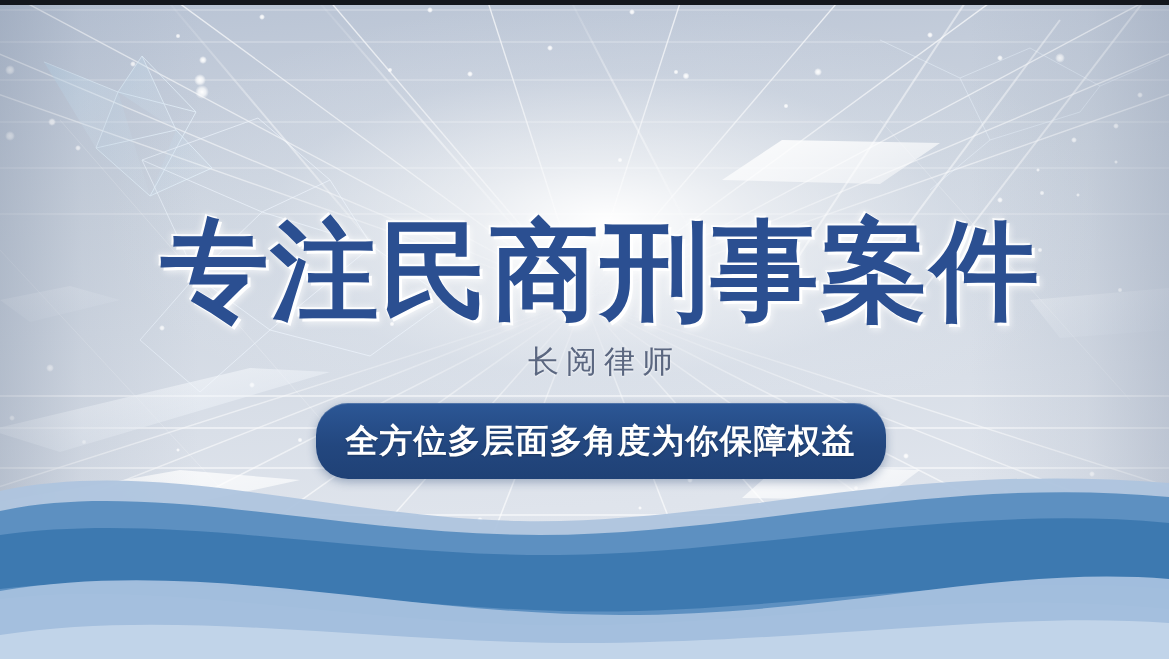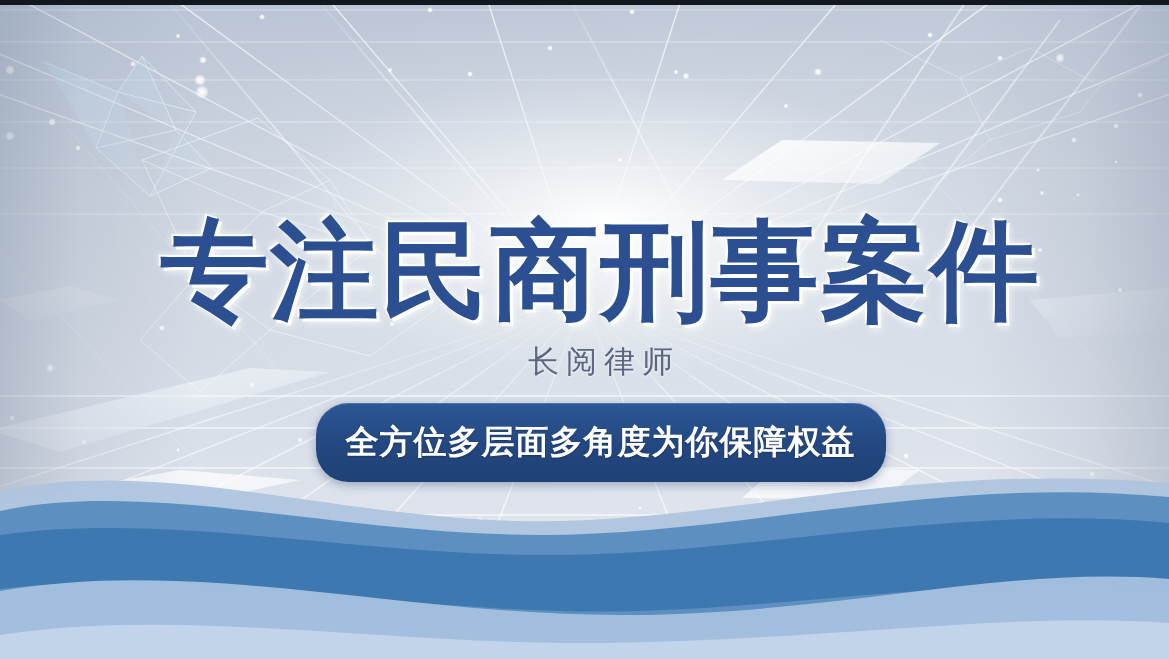--- a/index.html
+++ b/index.html
@@ -99,22 +99,22 @@
     color:#5b6780;
     letter-spacing:7px;
     text-indent:7px;
     white-space:nowrap;
     text-shadow:0 1px 2px rgba(255,255,255,0.75);
     text-align:center;
   }
 
   .tagline-pill{
     margin-top:20px;
-    height:79px;
-    padding:0 30px;
+    height:60px;
+    padding:8px 30px;
     display:flex;align-items:center;justify-content:center;
     border-radius:32px;
     background:linear-gradient(180deg,#2c5796 0%,#23477f 55%,#1f4176 100%);
     box-shadow:
       0 3px 10px rgba(30,60,110,0.35),
       inset 0 1px 0 rgba(255,255,255,0.18);
   }
   .tagline-text{
     font-family:"DejaVu Sans","Liberation Sans",sans-serif;
     font-size:33px;

